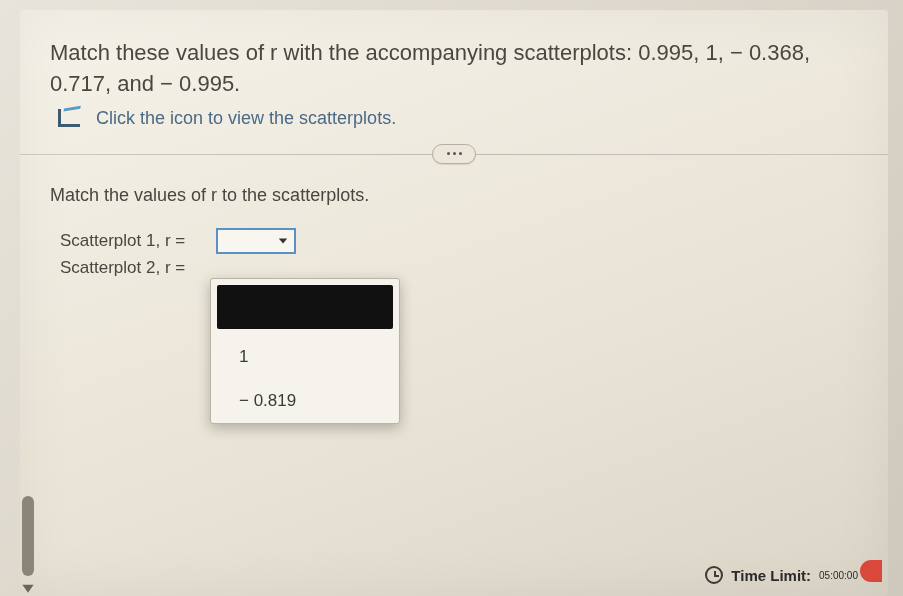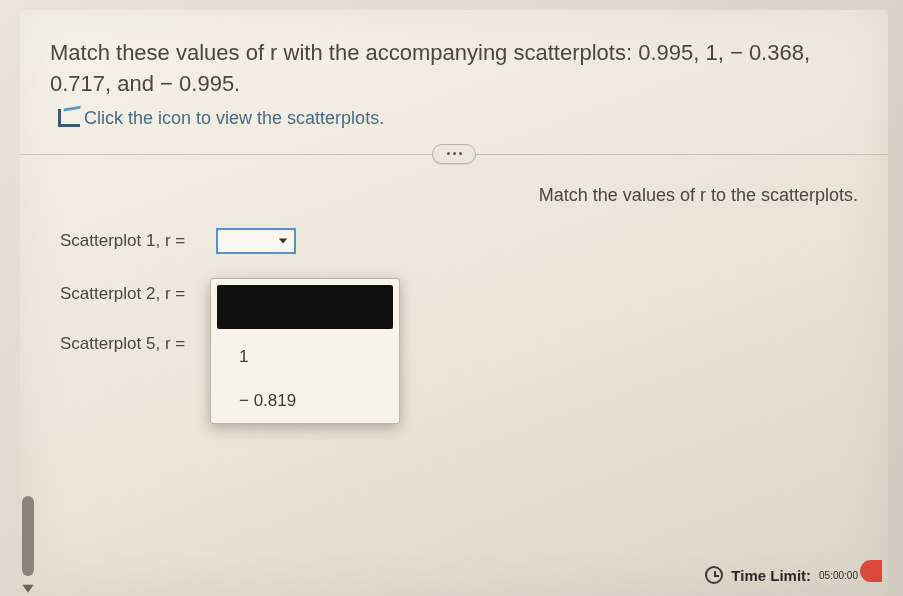--- a/index.html
+++ b/index.html
@@ -25,21 +25,21 @@
     }
     .question-text {
       font-size: 22px;
       color: #4a4640;
       margin-bottom: 8px;
       line-height: 1.4;
     }
     .link-row {
       display: flex;
       align-items: center;
-      gap: 4px;
+      gap: 16px;
       margin-bottom: 25px;
       margin-left: 8px;
     }
     .chart-icon {
       width: 22px;
       height: 18px;
       border-left: 3px solid #3d5a73;
       border-bottom: 3px solid #3d5a73;
       position: relative;
     }
@@ -87,26 +87,25 @@
       display: flex;
       gap: 3px;
     }
     .ellipsis-dots span {
       width: 3px; height: 3px; background: #555; border-radius: 50%;
     }
     .sub-instruction {
       font-size: 18px;
       color: #4a4640;
       margin-bottom: 22px;
-      text-align: right;
     }
     .match-list {
       display: flex;
       flex-direction: column;
-      gap: 30px;
+      gap: 4px;
       margin-left: 10px;
     }
     .match-row {
       display: flex;
       align-items: center;
       gap: 4px;
     }
     .match-label {
       font-size: 17px;
       color: #4a4640;
@@ -239,23 +238,20 @@
   <div class="match-list">
     <div class="match-row">
       <span class="match-label">Scatterplot 1, r =</span>
       <div class="select-box">
         <div class="select-caret"></div>
       </div>
     </div>
     <div class="match-row">
       <span class="match-label">Scatterplot 2, r =</span>
     </div>
-    <div class="match-row">
-      <span class="match-label">Scatterplot 5, r =</span>
-    </div>
   </div>
 
   <div class="dropdown-panel">
     <div class="dropdown-blank"></div>
     <div class="dropdown-option">1</div>
     <div class="dropdown-option">− 0.819</div>
   </div>
 
   <div class="footer-bar">
     <div class="clock-icon"></div>

